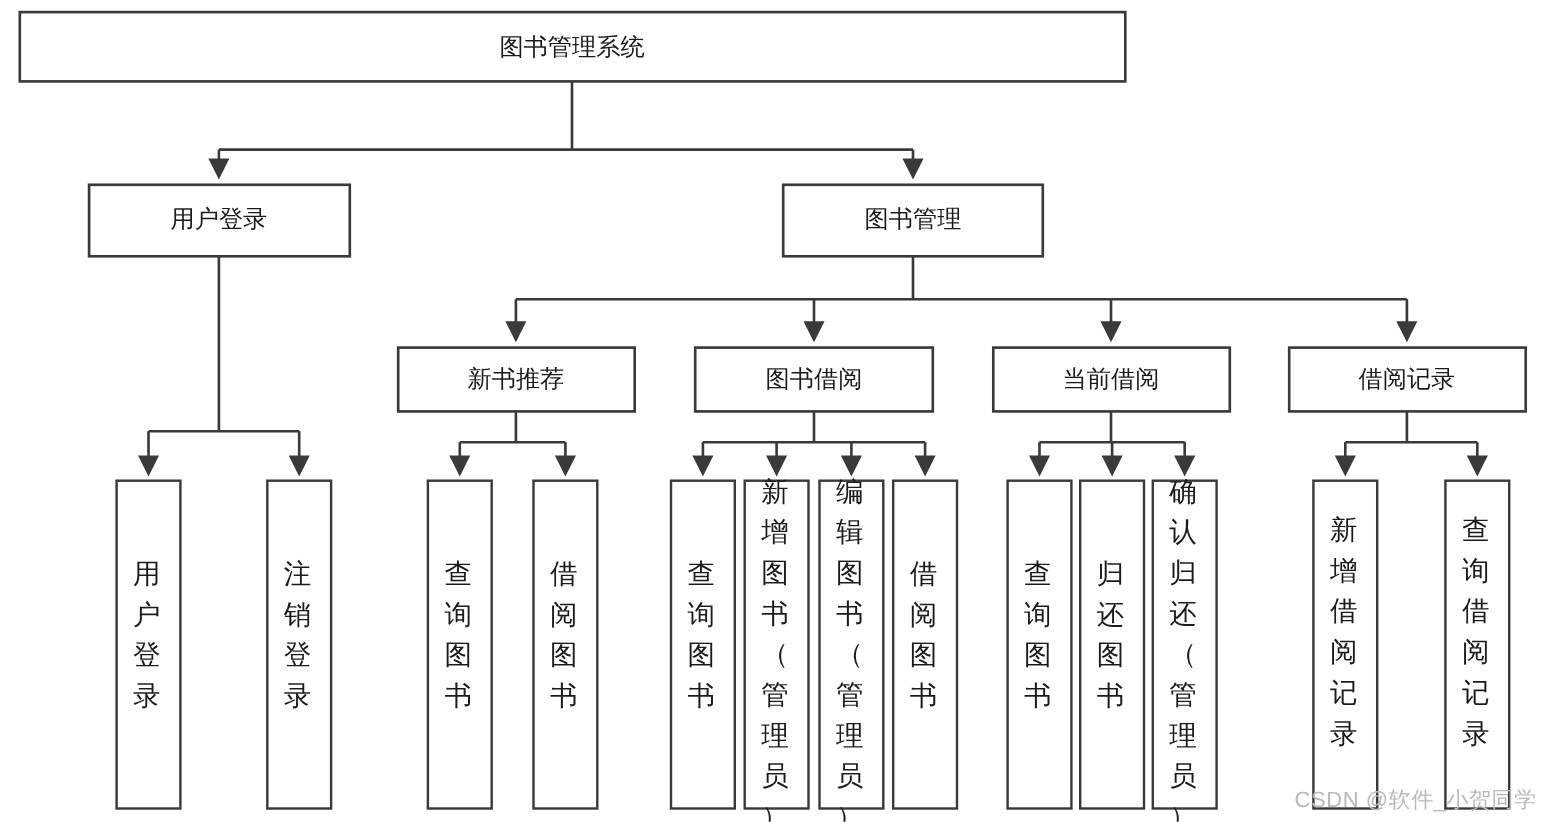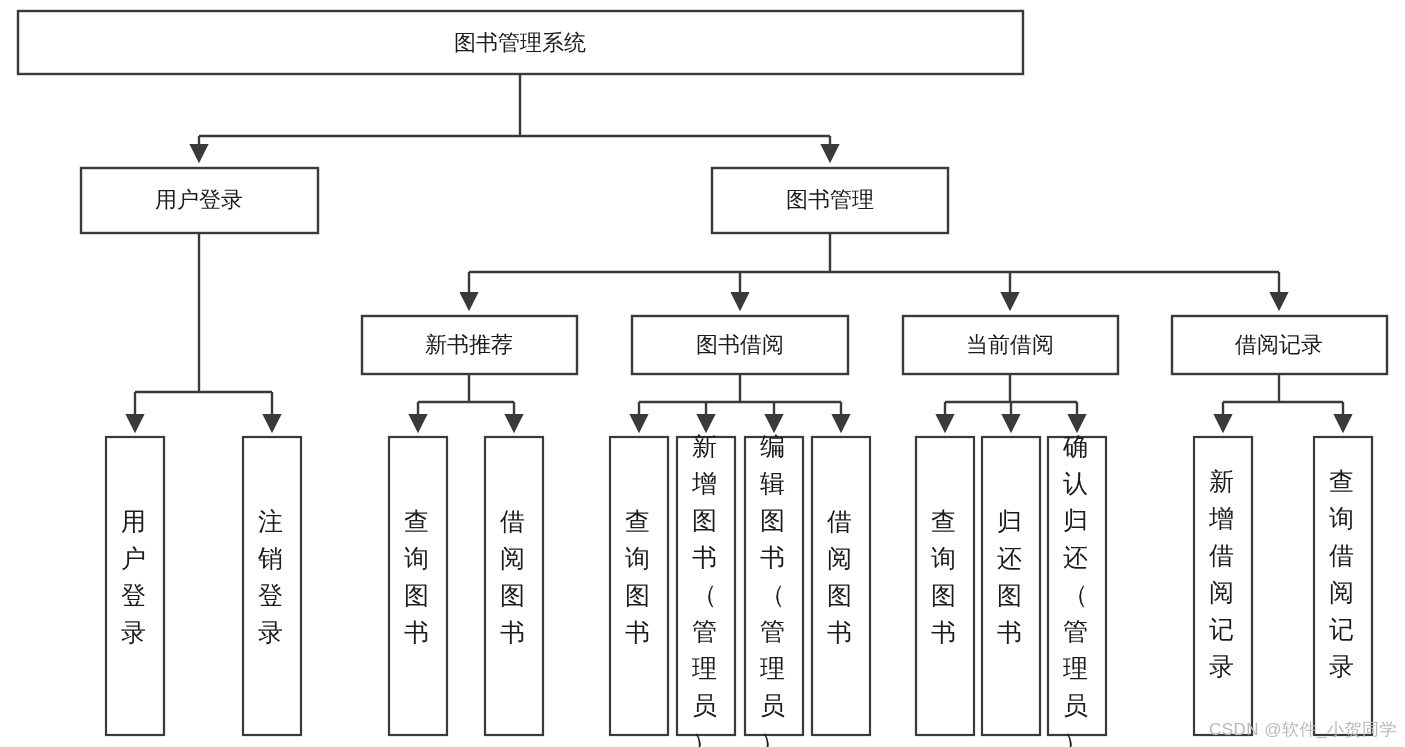--- a/index.html
+++ b/index.html
@@ -56,21 +56,21 @@
     font-family: "Liberation Sans", "DejaVu Sans", sans-serif;
     font-size: 25px;
     letter-spacing: 3px;
     text-anchor: middle;
   }
   .watermark {
     position: absolute;
     right: 8px;
     bottom: 6px;
     font-family: "Liberation Sans", "DejaVu Sans", sans-serif;
-    font-size: 17px;
+    font-size: 20px;
     color: #b9b9b9;
     white-space: nowrap;
     letter-spacing: 0.5px;
     user-select: none;
   }
 </style>
 </head>
 <body>
 
 <div id="diagram-root">

